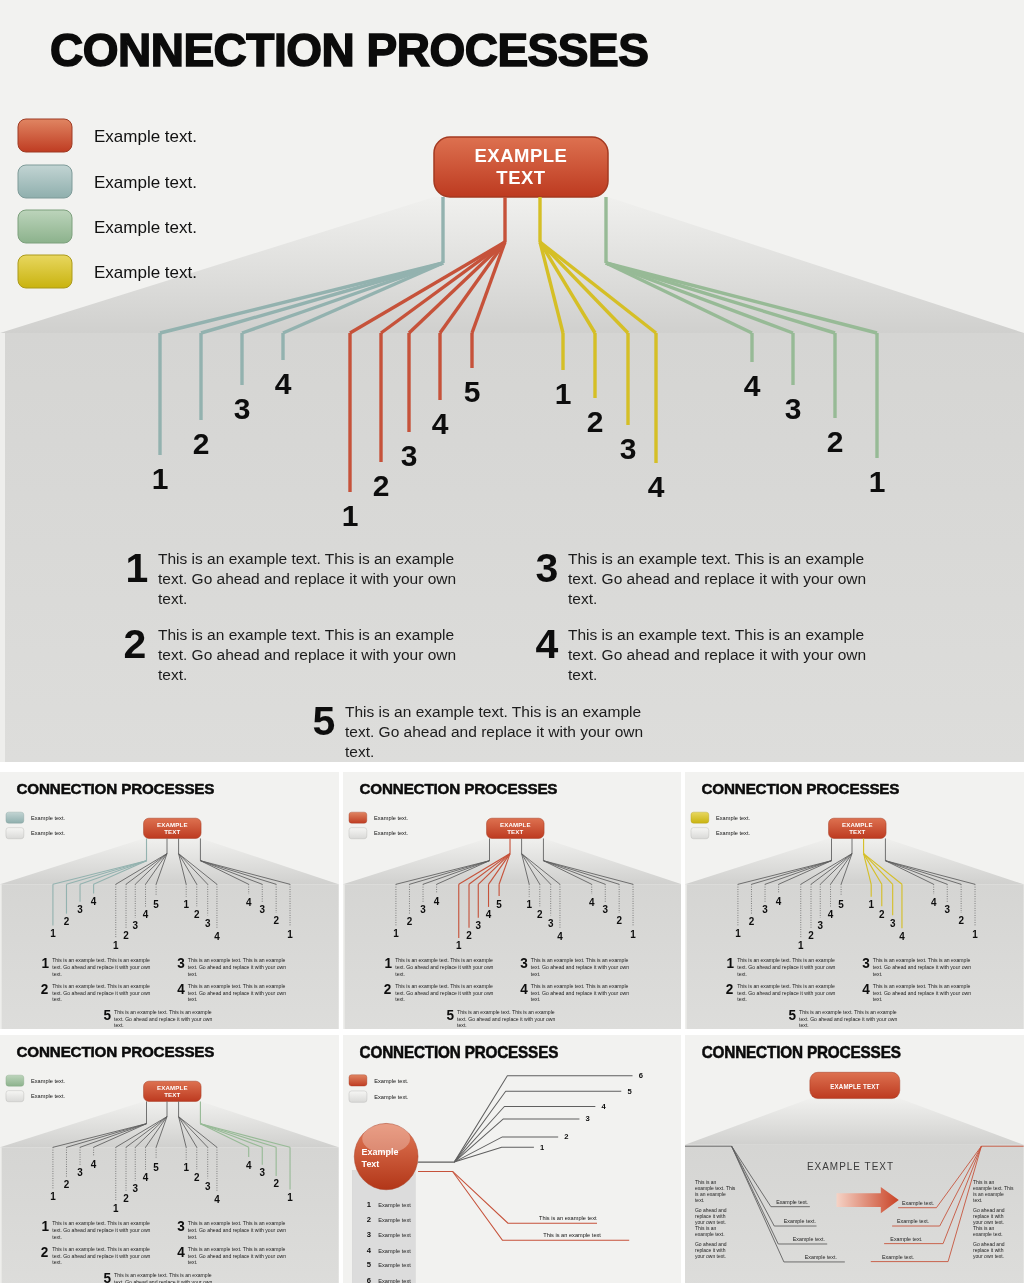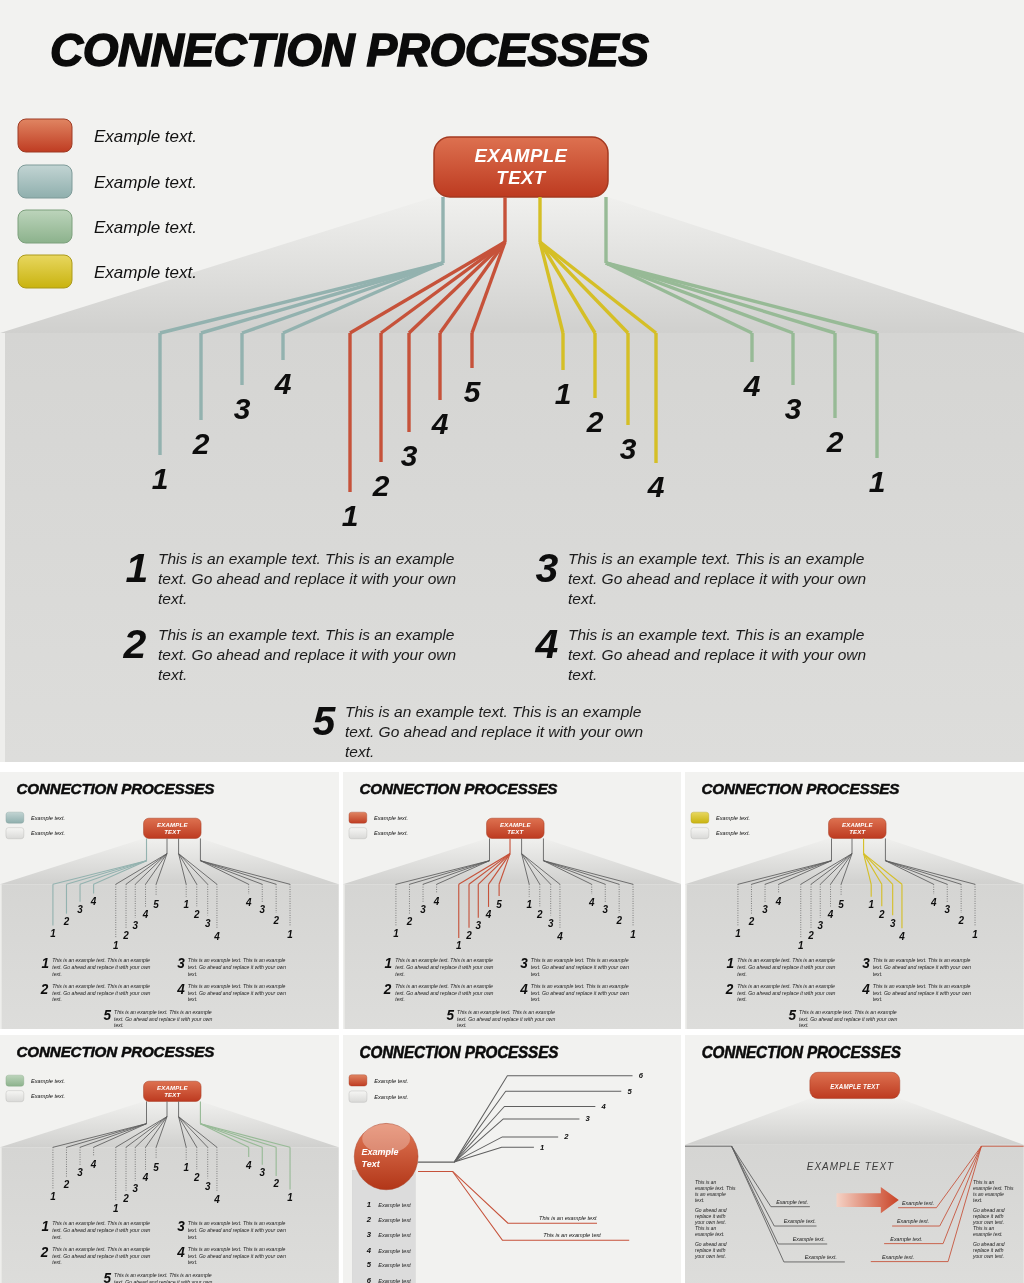--- a/index.html
+++ b/index.html
@@ -1,20 +1,20 @@
 <!DOCTYPE html>
 <html><head>
 <meta charset="utf-8">
 <style>
   html,body{margin:0;padding:0;}
   body{
     width:1024px;height:1283px;overflow:hidden;background:#ffffff;
     font-family:"Liberation Sans",sans-serif;
   }
-  .page{width:1024px;height:1283px;background:#ffffff;font-style:italic;}
+  .page{width:1024px;height:1283px;background:#ffffff;}
   .main-slide{width:1024px;height:762px;background:#f2f2f0;}
   .main-slide svg{display:block;width:1024px;height:762px;}
   .thumb-grid{
     display:grid;grid-template-columns:repeat(3,1fr);
     gap:6px 4px;margin-top:10px;background:#ffffff;
   }
   .tile{background:#f2f2f0;overflow:hidden;cursor:pointer;}
   .tile svg{display:block;width:100%;height:257px;}
   
   text{fill:#111;}

